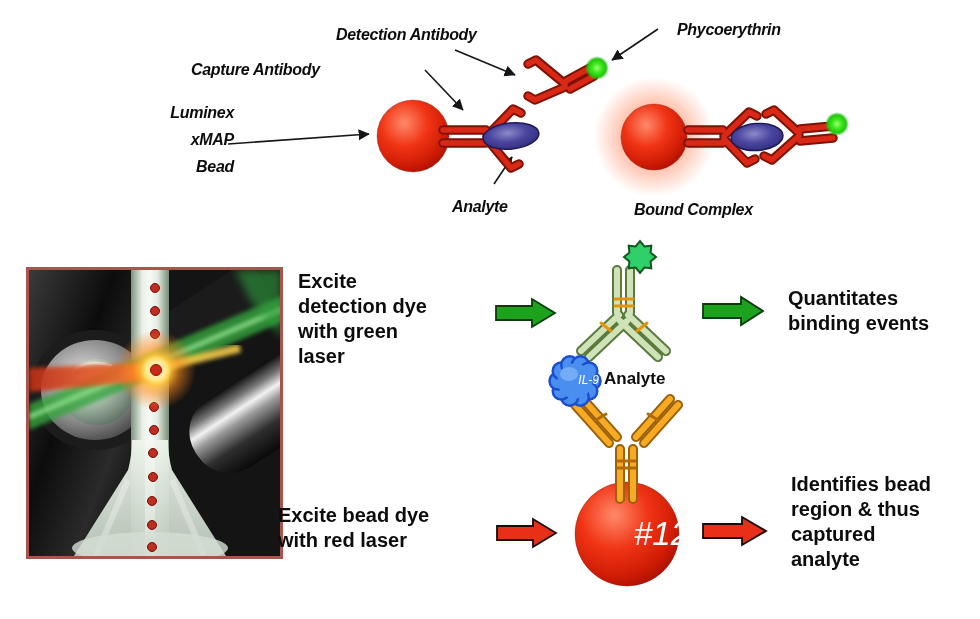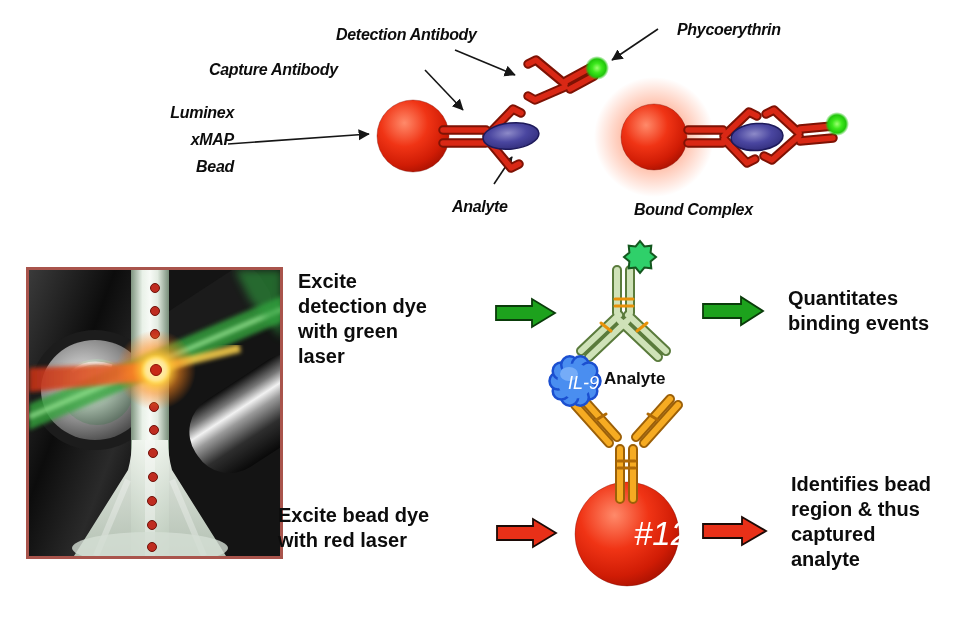--- a/index.html
+++ b/index.html
@@ -5,21 +5,21 @@
   html,body{margin:0;padding:0;background:#fff;}
   .stage{position:relative;width:980px;height:619px;background:#ffffff;overflow:hidden;
          font-family:"Liberation Sans",sans-serif;}
   .gfx{position:absolute;left:0;top:0;z-index:1;}
   .lbl{position:absolute;white-space:pre-line;color:#0c0c0c;z-index:3;}
   .t{font-weight:700;font-style:italic;font-size:16px;line-height:27px;letter-spacing:-0.3px;}
   .b{font-weight:700;font-size:20px;line-height:25px;}
   .bs{font-weight:700;font-size:17px;}
   .ra{text-align:left;} .ct{text-align:right;font-style:italic;}
   .beadnum{font-size:33px;font-weight:400;color:#fff;z-index:3;}
-  .il9{font-size:18px;color:#fff;z-index:3;}
+  .il9{font-size:12px;color:#fff;z-index:3;}
   .thin{stroke:#161616;stroke-width:1.6;fill:none;}
   .ab-red-out{stroke:#7e1204;stroke-width:9.5;fill:none;stroke-linecap:round;stroke-linejoin:round;}
   .ab-red-in{stroke:#d92815;stroke-width:5.5;fill:none;stroke-linecap:round;stroke-linejoin:round;}
   .ab-grn-out{stroke:#5a7b3c;stroke-width:10;fill:none;stroke-linecap:round;}
   .ab-grn-in{stroke:#cfe2b8;stroke-width:6;fill:none;stroke-linecap:round;}
   .ab-org-out{stroke:#9c6008;stroke-width:10;fill:none;stroke-linecap:round;}
   .ab-org-in{stroke:#f6ab22;stroke-width:6;fill:none;stroke-linecap:round;}
   .tick-o{stroke:#e8920a;stroke-width:3;fill:none;stroke-linecap:round;}
   .tick-d{stroke:#b06a06;stroke-width:3;fill:none;stroke-linecap:round;}
 </style>
@@ -244,21 +244,21 @@
     </g>
     <circle cx="575" cy="381" r="17.5"></circle>
     <ellipse cx="569" cy="374" rx="9" ry="7" fill="#7fb4fa" opacity="0.8"></ellipse>
   </g>
 </svg>
 
 <div class="lbl t ct" style="left:62px;top:99px;width:172px;">Luminex
 xMAP
 Bead</div>
 
-<div class="lbl t" style="left:209px;top:56px;text-align:center;">Capture Antibody</div>
+<div class="lbl t" style="left:191px;top:56px;text-align:center;">Capture Antibody</div>
 
 <div class="lbl t" style="left:336px;top:21px;">Detection Antibody</div>
 
 <div class="lbl t" style="left:677px;top:16px;">Phycoerythrin</div>
 
 <div class="lbl t" style="left:452px;top:193px;">Analyte</div>
 
 <div class="lbl t" style="left:634px;top:196px;">Bound Complex</div>
 
 <div class="lbl b ra" style="left:298px;top:269px;width:174px;">Excite

